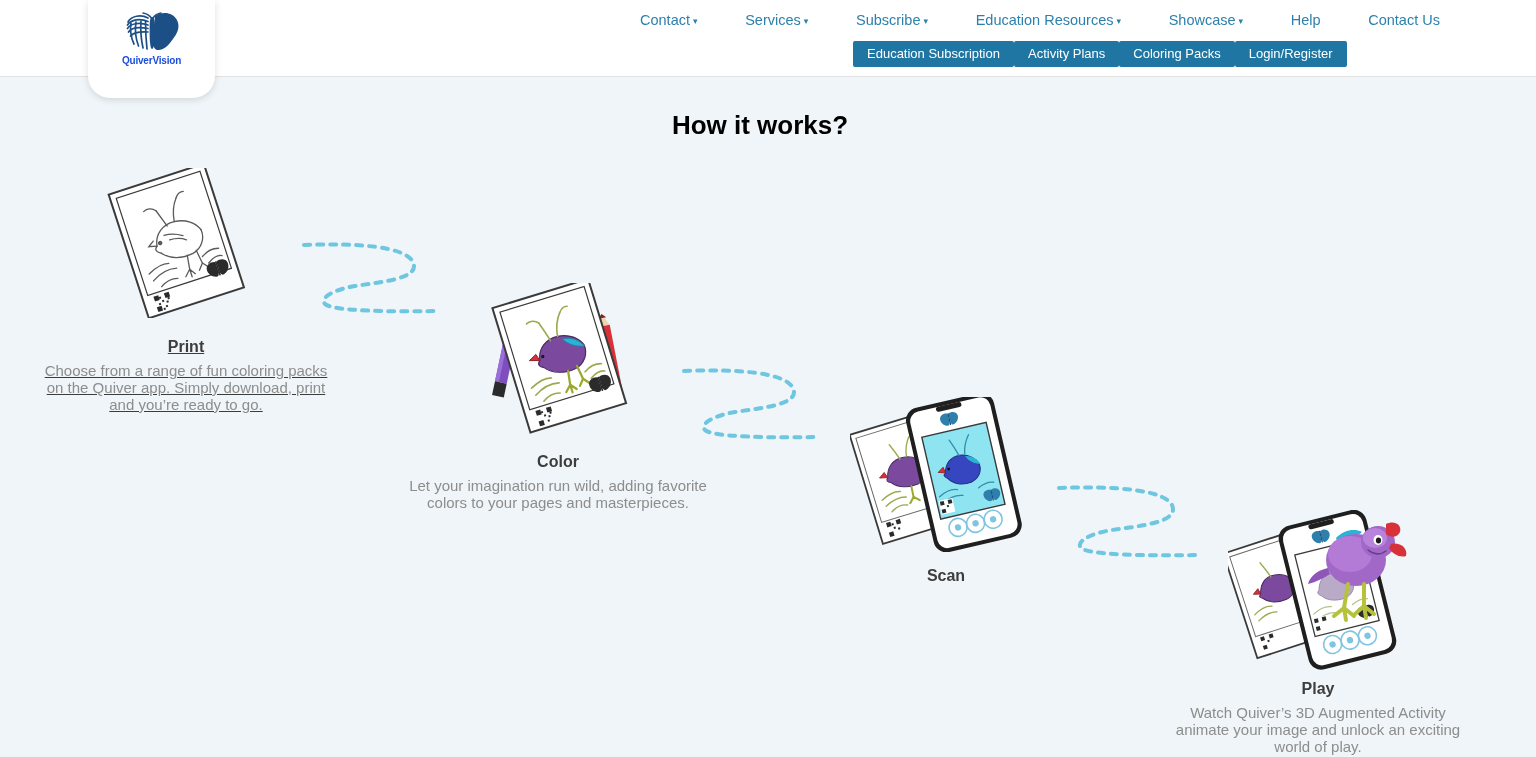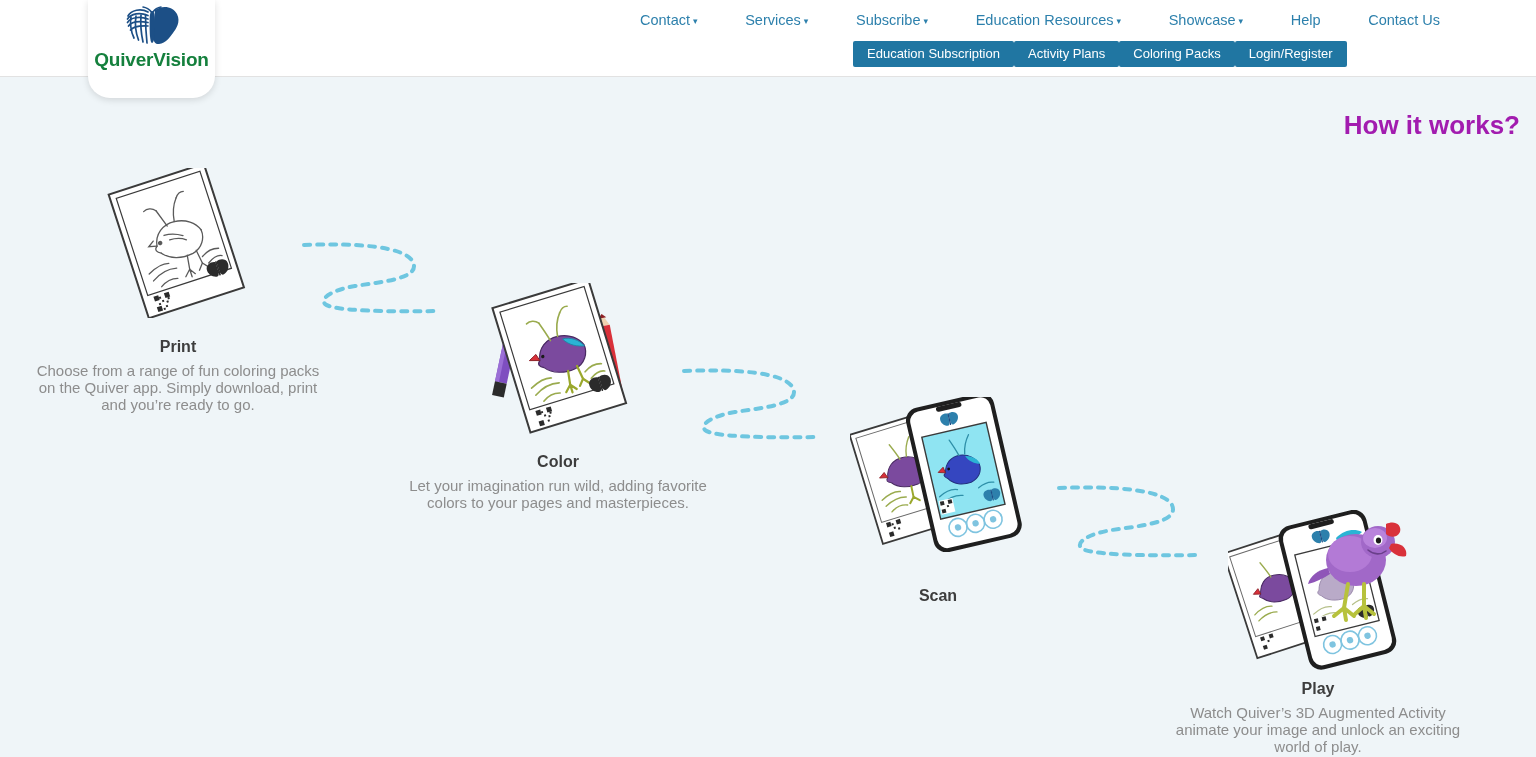--- a/index.html
+++ b/index.html
@@ -37,23 +37,23 @@
     box-shadow: 0 2px 7px rgba(0,0,0,0.13);
     z-index: 5;
     display: flex;
     flex-direction: column;
     align-items: center;
     justify-content: center;
     padding-bottom: 22px;
   }
   .logo-mark { width: 62px; height: 42px; display: block; }
   .logo-word {
-    font-size: 19px;
+    font-size: 10px;
     font-weight: bold;
-    color: #15803d;
+    color: #1d4ed8;
     letter-spacing: -0.2px;
     margin-top: 2px;
     white-space: nowrap;
   }
 
   .nav-top {
     position: absolute;
     top: 8px;
     left: 640px;
     width: 800px;
@@ -93,24 +93,24 @@
     cursor: pointer;
     white-space: nowrap;
     font-family: inherit;
   }
 
   
   .page-title {
     position: absolute;
     top: 93px; left: 0;
     width: 1520px;
-    text-align: right;
+    text-align: center;
     font-size: 26px;
     font-weight: bold;
-    color: #a21caf;
+    color: #000000;
   }
 
   
   .step { position: absolute; width: 300px; text-align: center; }
   .step .step-title {
     font-size: 16px;
     font-weight: bold;
     color: #3d3d3d;
     margin-bottom: 6px;
   }
@@ -121,23 +121,23 @@
   }
 
   #step-print { left: 28px;   top: 168px; }
   #step-color { left: 408px;  top: 283px; }
   #step-scan  { left: 788px;  top: 397px; }
   #step-play  { left: 1168px; top: 510px; }
 
   .art-box { width: 300px; height: 0; position: relative; }
   .art-svg { position: absolute; }
 
-  .txt-print { position: absolute; left: 0; top: 170px; width: 300px; }
+  .txt-print { position: absolute; left: 8px; top: 170px; width: 300px; text-decoration: underline; }
   .txt-color { position: absolute; left: 0; top: 170px; width: 300px; }
-  .txt-scan  { position: absolute; left: 0; top: 170px; width: 300px; margin-top: 20px; }
+  .txt-scan  { position: absolute; left: 8px; top: 170px; width: 300px; }
   .txt-play  { position: absolute; left: 0; top: 170px; width: 300px; }
 
   
   .connector { position: absolute; }
   #conn-1 { left: 300px;  top: 232px; }
   #conn-2 { left: 680px;  top: 358px; }
   #conn-3 { left: 1055px; top: 474px; }
 </style>
 </head>
 <body>

